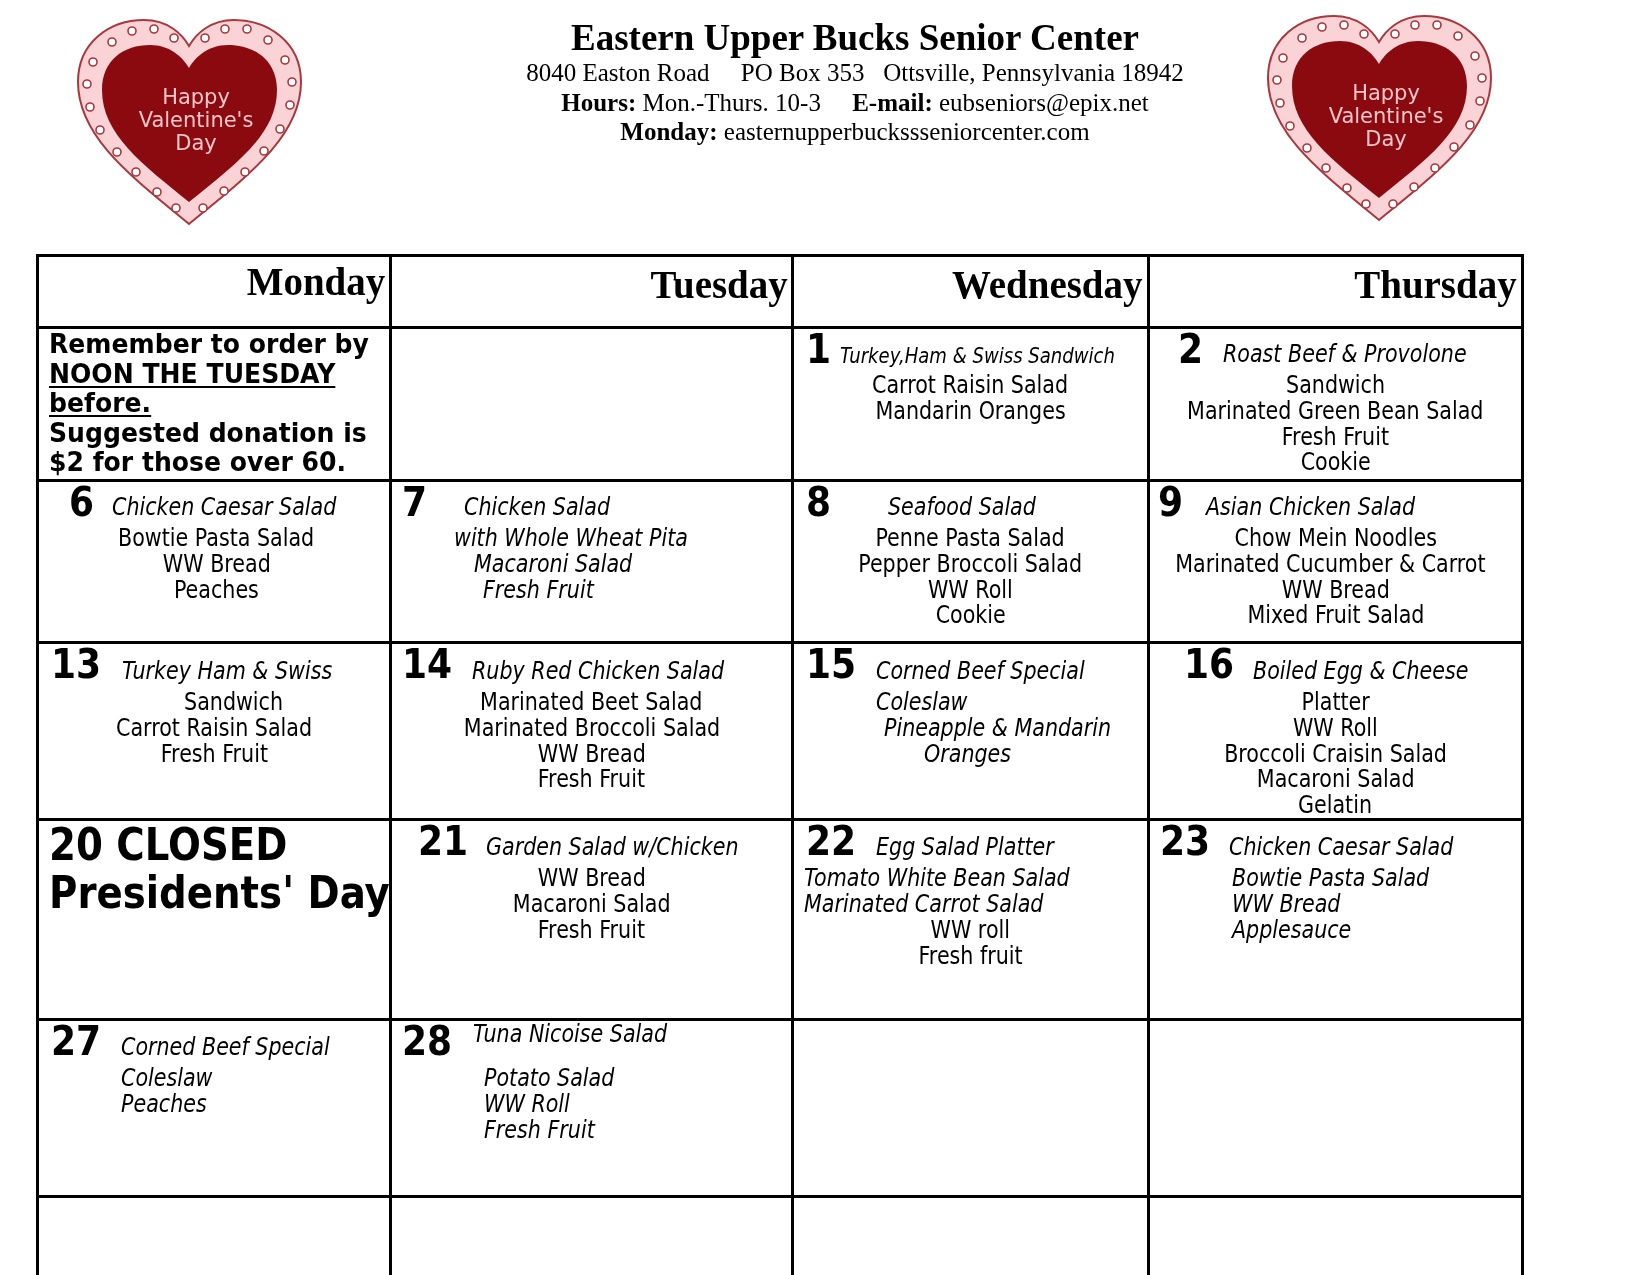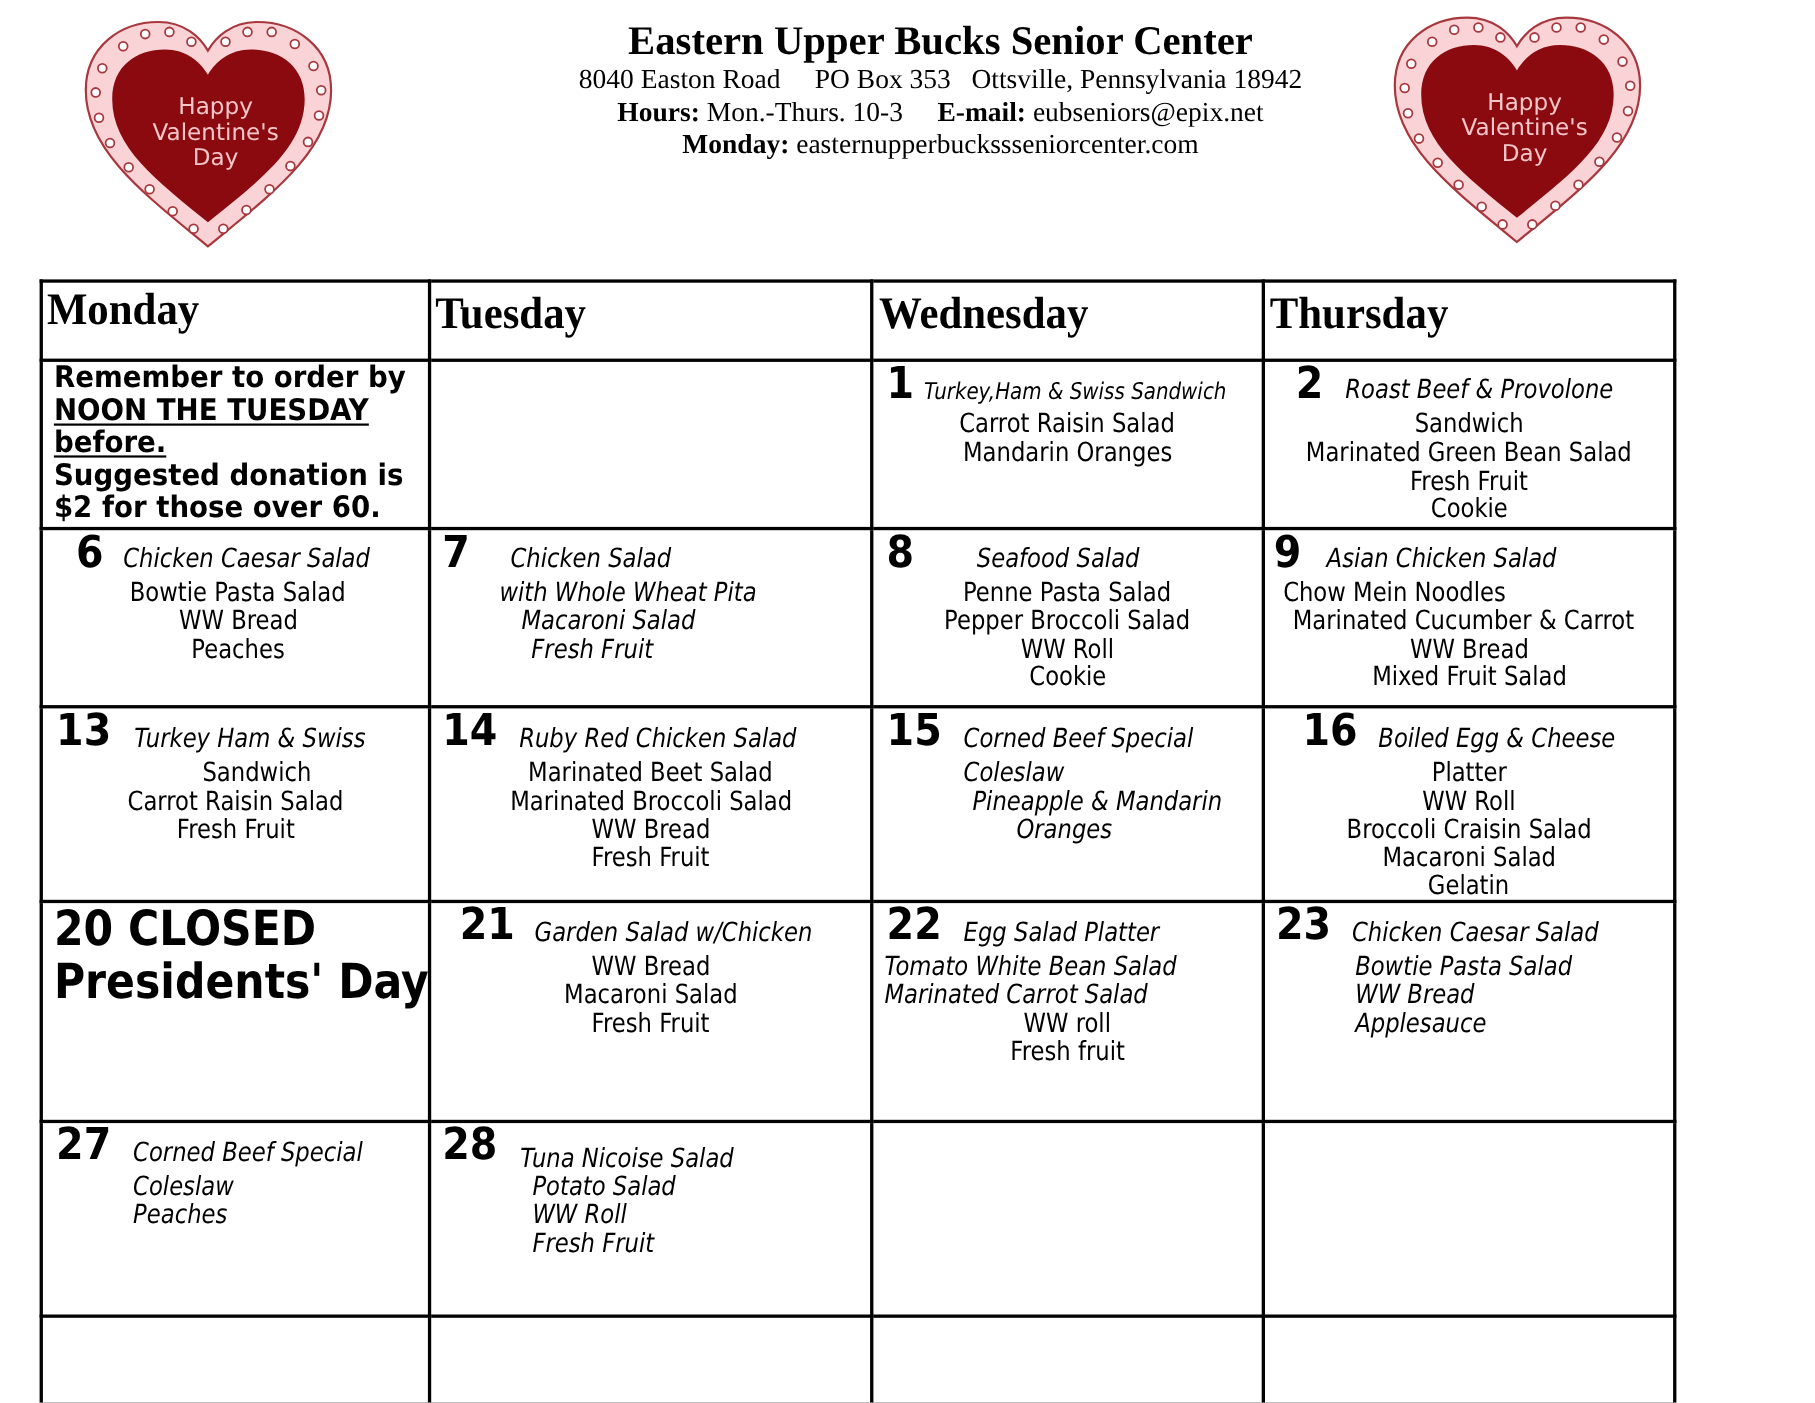--- a/index.html
+++ b/index.html
@@ -57,21 +57,21 @@
       vertical-align: top;
       position: relative;
       overflow: hidden;
     }
     .calendar th {
       font-family: "Liberation Serif", "DejaVu Serif", serif;
       font-weight: bold;
       font-size: 41px;
       line-height: 44px;
       padding-top: 2px;
-      text-align: left;
+      text-align: right;
       transform-origin: center;
     }
     .calendar th span { display: inline-block; transform: scaleX(0.95); }
     .cell-inner {
       position: absolute;
       left: 0; right: 0; top: 0; bottom: 0;
       font-family: "DejaVu Sans", "Liberation Sans", sans-serif;
       font-size: 24px;
       line-height: 26px;
     }
@@ -278,21 +278,21 @@
         <div class="menu-line" style="left:0;right:0;top:43px;text-align:center"><span class="sc" style="transform-origin:center top">Penne Pasta Salad</span></div>
         <div class="menu-line" style="left:0;right:0;top:69px;text-align:center"><span class="sc" style="transform-origin:center top">Pepper Broccoli Salad</span></div>
         <div class="menu-line" style="left:0;right:0;top:95px;text-align:center"><span class="sc" style="transform-origin:center top">WW Roll</span></div>
         <div class="menu-line" style="left:0;right:0;top:120px;text-align:center"><span class="sc" style="transform-origin:center top">Cookie</span></div>
       </div>
     </td>
     <td>
       <div class="cell-inner">
         <div class="daynum" style="left:8px;top:0px">9</div>
         <div class="first-line" style="left:56px;top:12px"><span class="sc">Asian Chicken Salad</span></div>
-        <div class="menu-line" style="left:0;right:0;top:43px;"><span class="sc" style="transform-origin:center top">Chow Mein Noodles</span></div>
+        <div class="menu-line" style="left:0;right:0;top:43px;text-align:center"><span class="sc" style="transform-origin:center top">Chow Mein Noodles</span></div>
         <div class="menu-line" style="left:0;right:0;top:69px;text-align:left"><span class="sc" style="transform-origin:center top">Marinated Cucumber &amp; Carrot</span></div>
         <div class="menu-line" style="left:0;right:0;top:95px;text-align:center"><span class="sc" style="transform-origin:center top">WW Bread</span></div>
         <div class="menu-line" style="left:0;right:0;top:120px;text-align:center"><span class="sc" style="transform-origin:center top">Mixed Fruit Salad</span></div>
       </div>
     </td>
   </tr>
 
   <tr style="height:177px">
     <td>
       <div class="cell-inner">
@@ -377,21 +377,21 @@
       <div class="cell-inner">
         <div class="daynum" style="left:12px;top:0px">27</div>
         <div class="first-line" style="left:82px;top:13px"><span class="sc">Corned Beef Special</span></div>
         <div class="first-line" style="left:82px;top:44px"><span class="sc">Coleslaw</span></div>
         <div class="first-line" style="left:82px;top:70px"><span class="sc">Peaches</span></div>
       </div>
     </td>
     <td>
       <div class="cell-inner">
         <div class="daynum" style="left:10px;top:0px">28</div>
-        <div class="first-line" style="left:81px;top:19px"><span class="sc">Tuna Nicoise Salad</span></div>
+        <div class="first-line" style="left:81px;top:0"><span class="sc">Tuna Nicoise Salad</span></div>
         <div class="first-line" style="left:92px;top:44px"><span class="sc">Potato Salad</span></div>
         <div class="first-line" style="left:92px;top:70px"><span class="sc">WW Roll</span></div>
         <div class="first-line" style="left:92px;top:96px"><span class="sc">Fresh Fruit</span></div>
       </div>
     </td>
     <td></td>
     <td></td>
   </tr>
 
   <tr style="height:80px">

